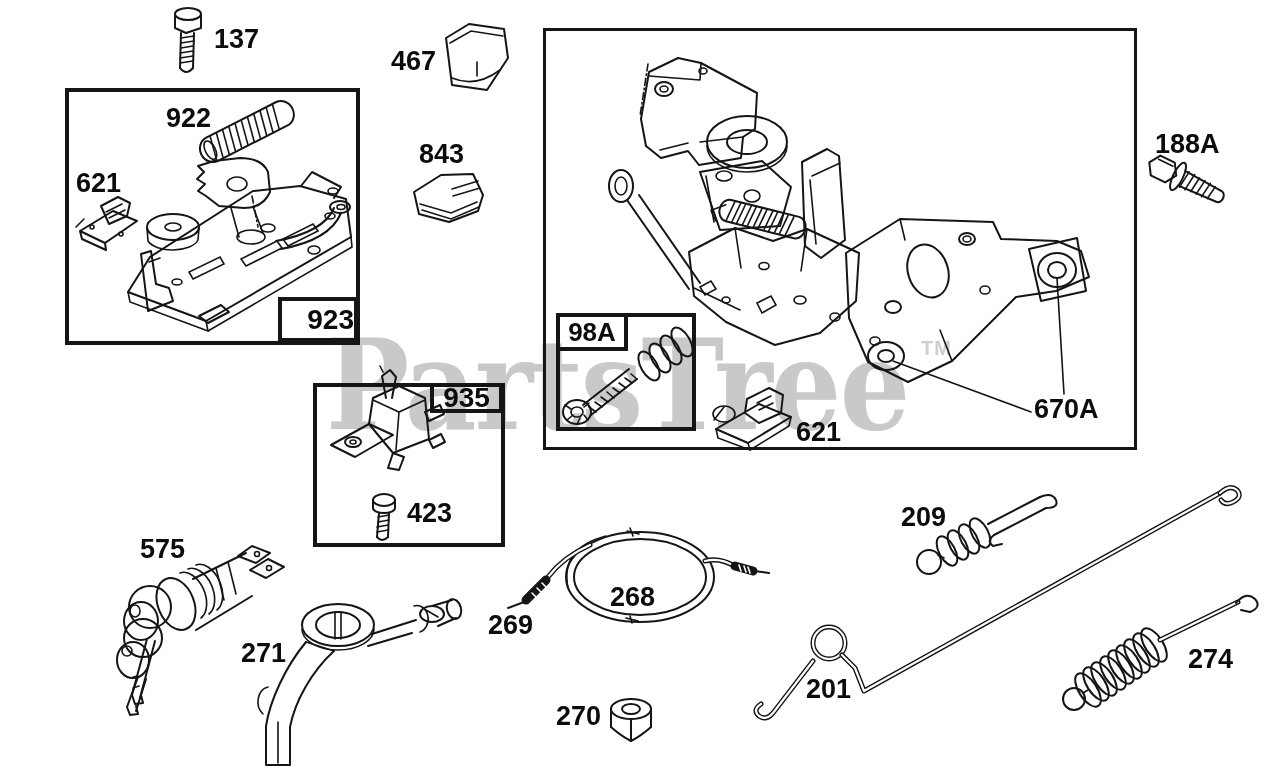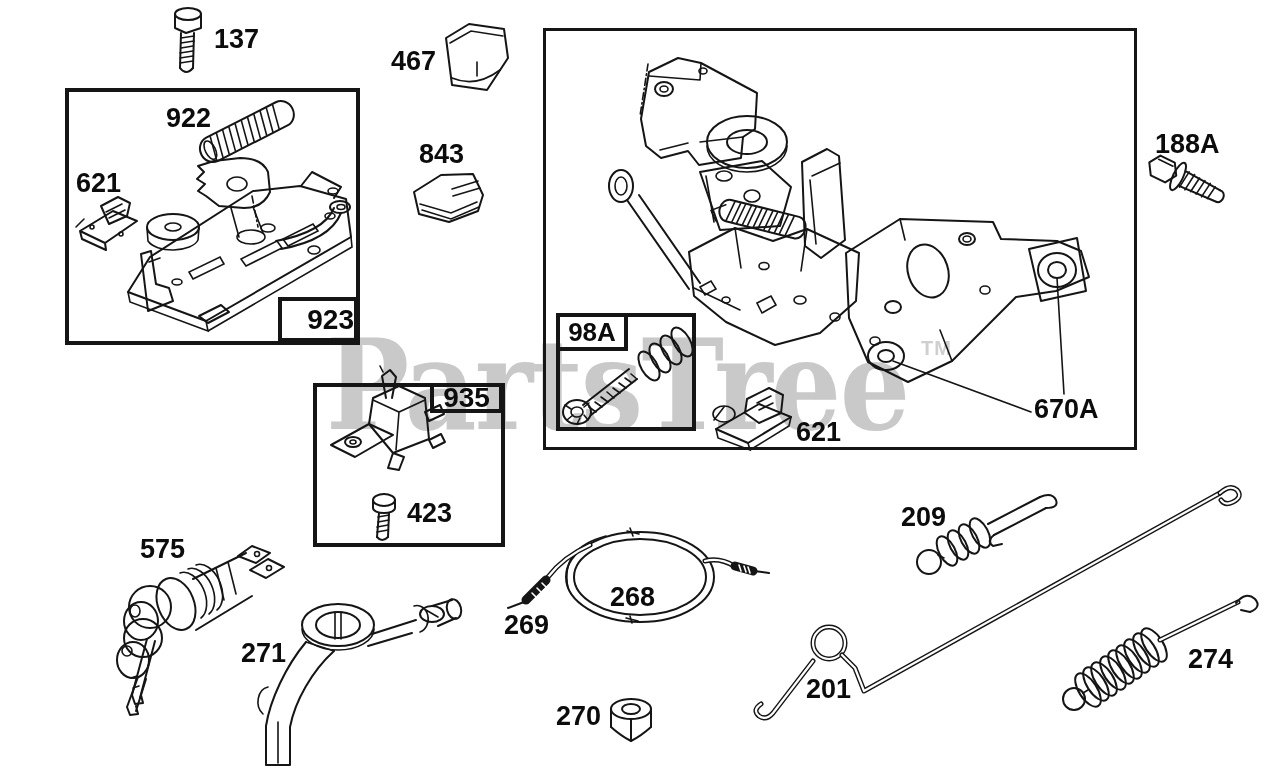--- a/index.html
+++ b/index.html
@@ -323,19 +323,19 @@
   <div class="lbl" style="left:166px;top:105px;">922</div>
   <div class="lbl" style="left:76px;top:170px;">621</div>
   <div class="lbl" style="left:419px;top:141px;">843</div>
   <div class="lbl" style="left:1155px;top:131px;">188A</div>
   <div class="lbl" style="left:796px;top:419px;">621</div>
   <div class="lbl" style="left:1034px;top:396px;">670A</div>
   <div class="lbl" style="left:407px;top:500px;">423</div>
   <div class="lbl" style="left:140px;top:536px;">575</div>
   <div class="lbl" style="left:241px;top:640px;">271</div>
   <div class="lbl" style="left:610px;top:584px;">268</div>
-  <div class="lbl" style="left:504px;top:612px;">269</div>
+  <div class="lbl" style="left:488px;top:612px;">269</div>
   <div class="lbl" style="left:556px;top:703px;">270</div>
   <div class="lbl" style="left:806px;top:676px;">201</div>
   <div class="lbl" style="left:901px;top:504px;">209</div>
   <div class="lbl" style="left:1188px;top:646px;">274</div>
 
 </div>
 
 </body></html>

